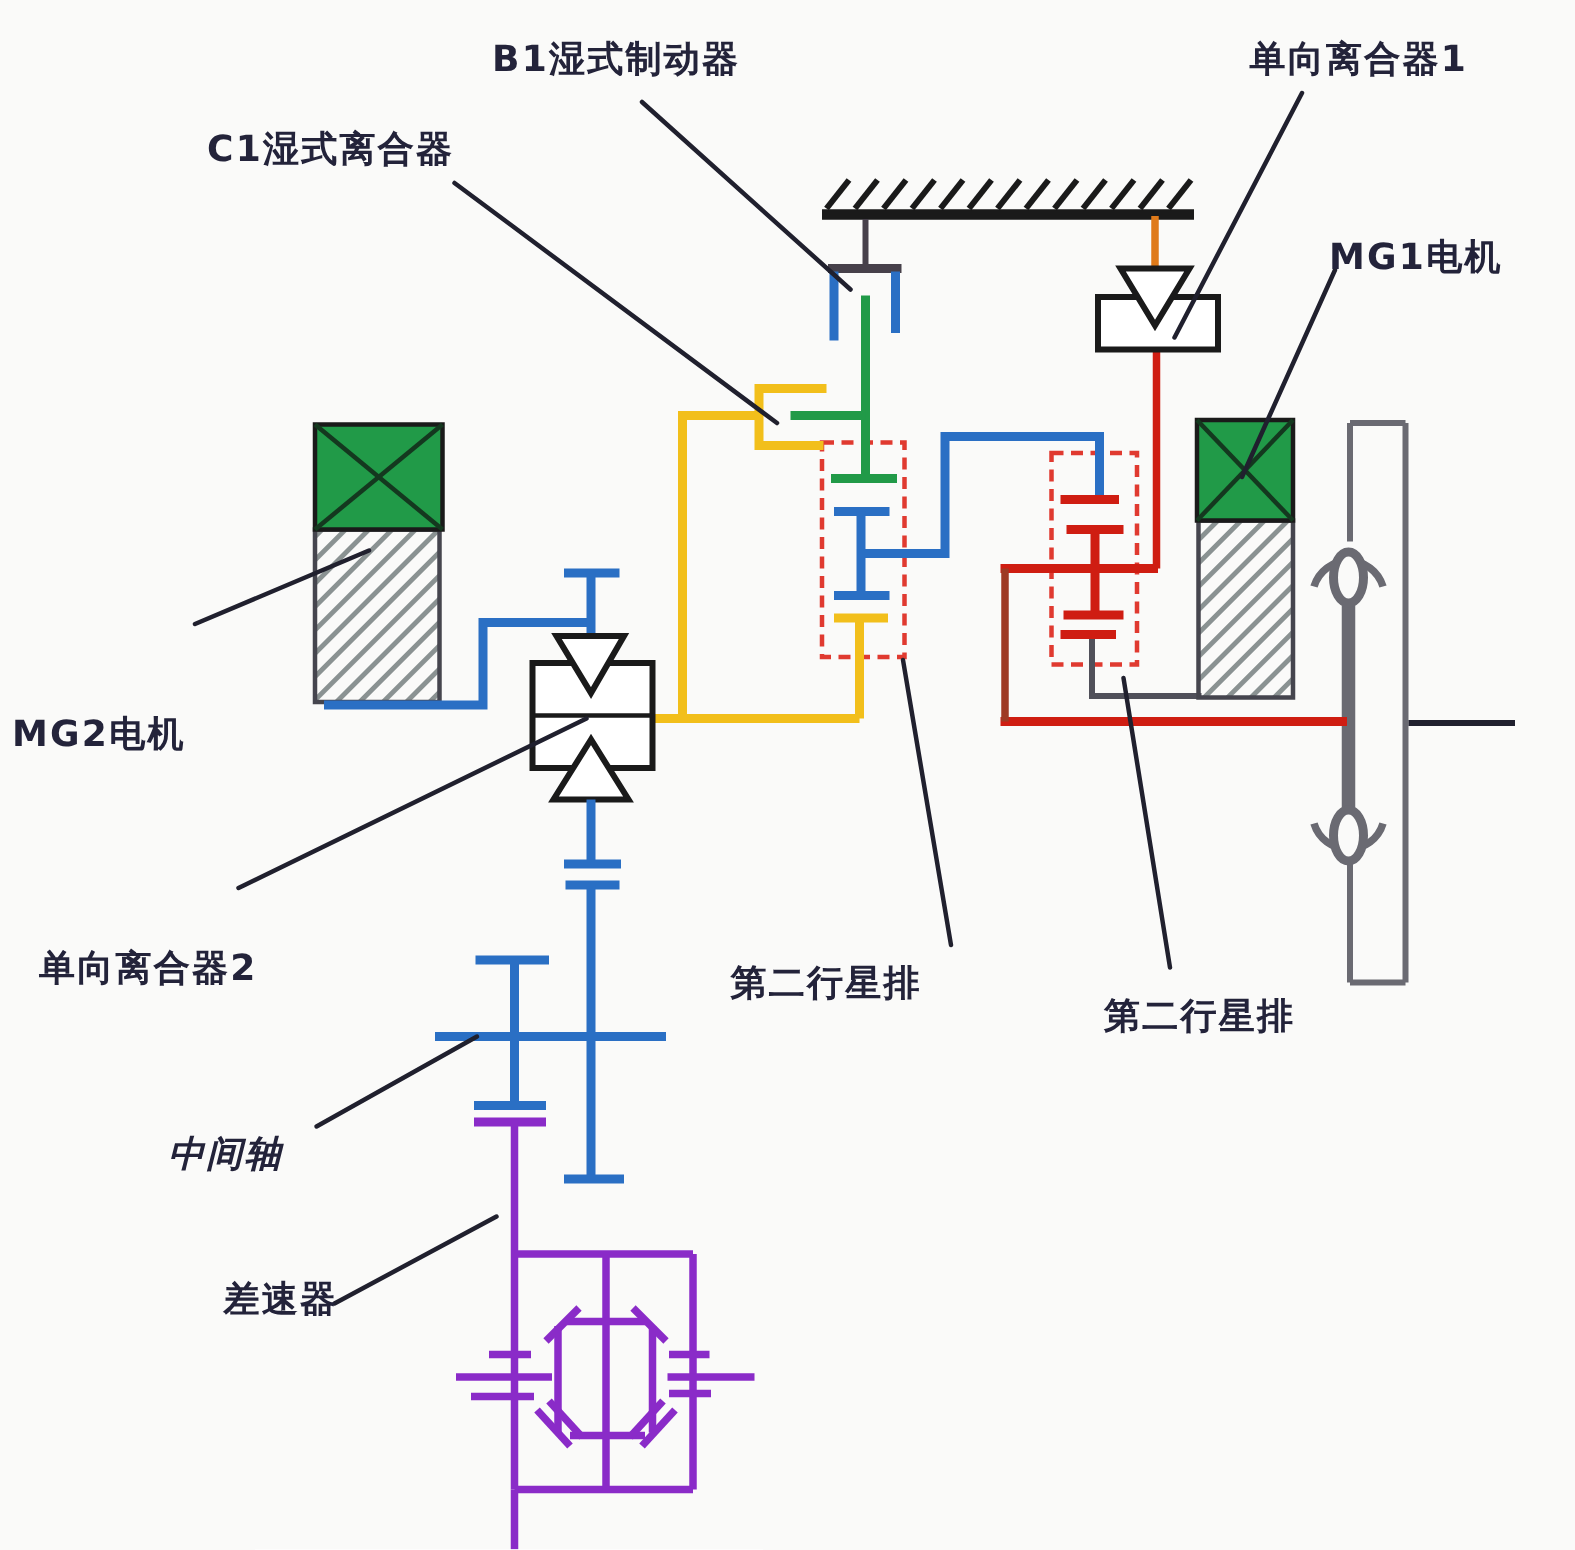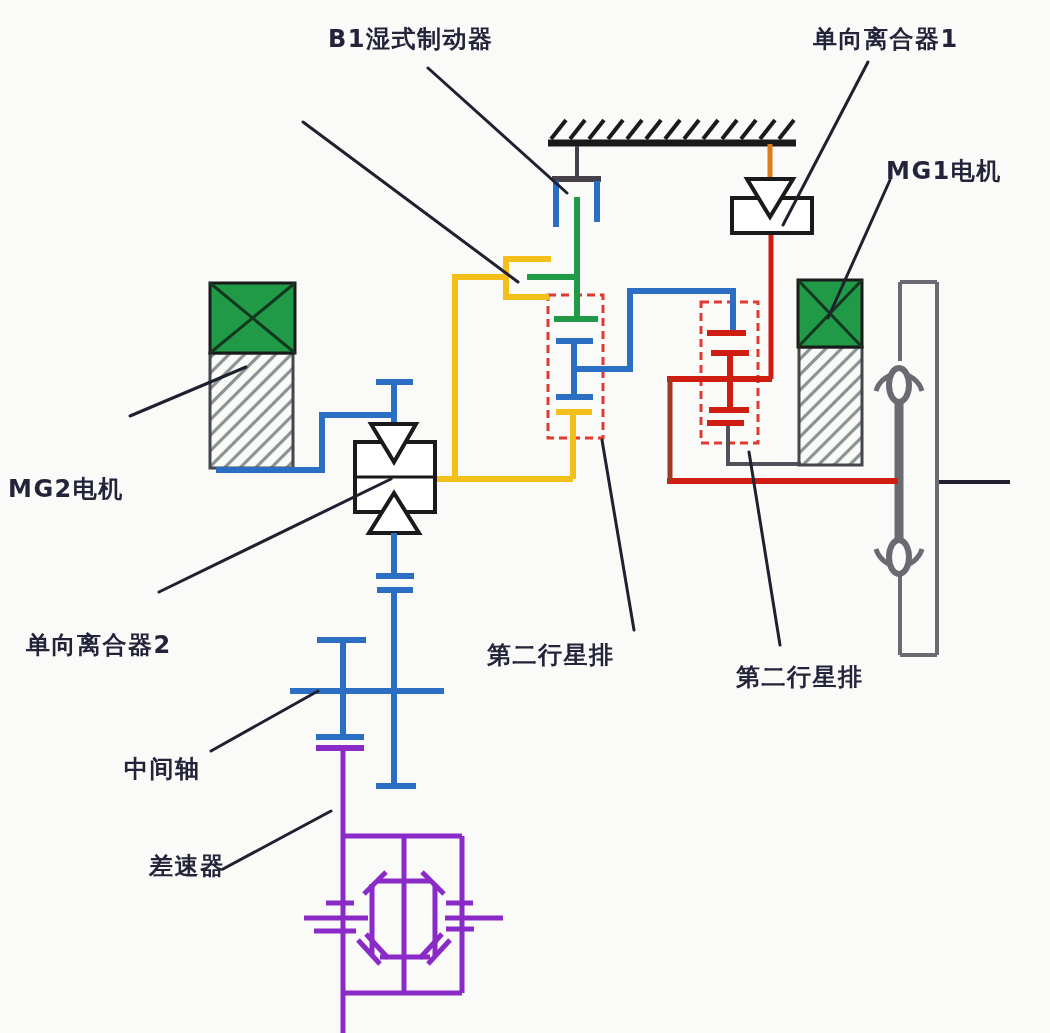--- a/index.html
+++ b/index.html
@@ -199,21 +199,22 @@
     <line x1="130" y1="416" x2="246" y2="367"></line>
     <line x1="159" y1="592" x2="391" y2="479"></line>
     <line x1="602" y1="440" x2="634" y2="630"></line>
     <line x1="749" y1="452" x2="780" y2="645"></line>
     <line x1="211" y1="751" x2="318" y2="691"></line>
     <line x1="223" y1="869" x2="331" y2="811"></line>
   </g>
 </svg>
 
   <div class="label" style="left:328px;top:26px;">B1湿式制动器</div>
-  <div class="label" style="left:813px;top:26px;">单向离合器1</div>
+  <div class="label" style="left:138px;top:86px;">C1湿式离合器</div>
+  <div class="label" style="left:833px;top:26px;">单向离合器1</div>
   <div class="label" style="left:886px;top:158px;">MG1电机</div>
   <div class="label" style="left:8px;top:476px;">MG2电机</div>
   <div class="label" style="left:26px;top:632px;">单向离合器2</div>
   <div class="label" style="left:487px;top:642px;">第二行星排</div>
   <div class="label" style="left:736px;top:664px;">第二行星排</div>
-  <div class="label" style="left:124px;top:756px;">中间轴</div>
+  <div class="label" style="left:112px;top:756px;font-style:italic;">中间轴</div>
   <div class="label" style="left:127px;top:853px;margin-left:22px;">差速器</div>
 </div>
 
 </body></html>

